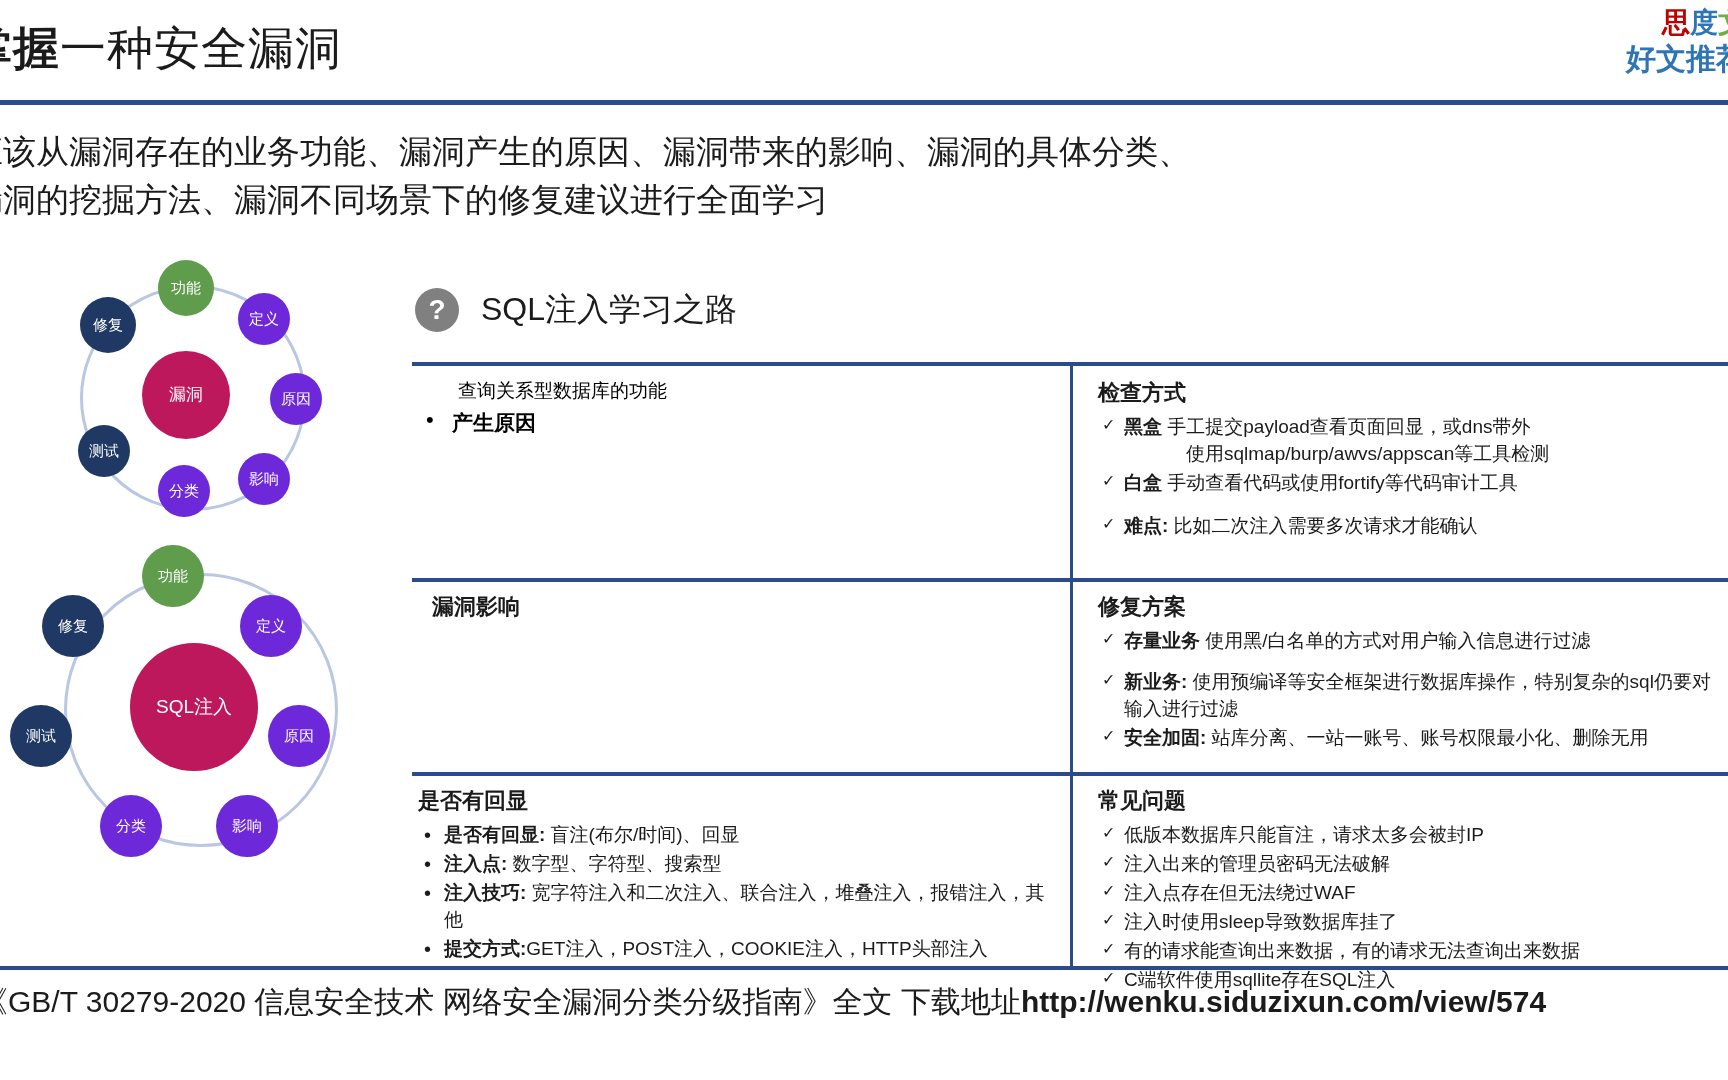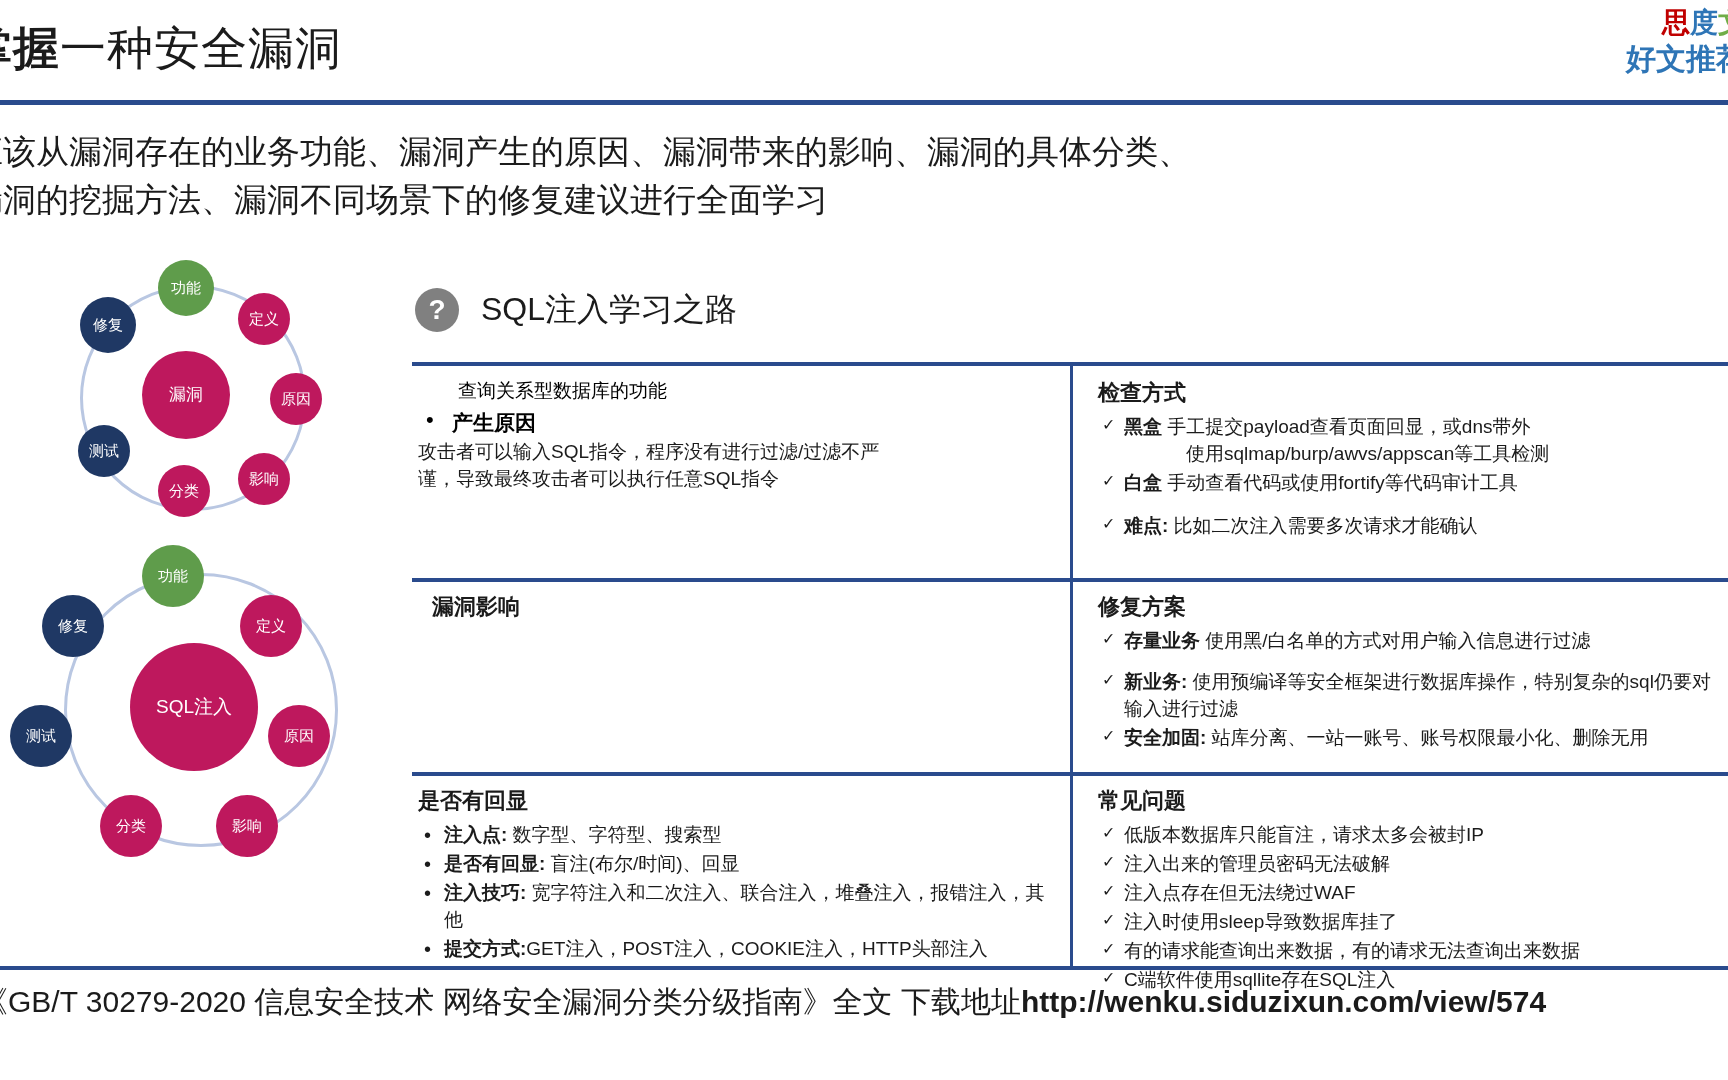--- a/index.html
+++ b/index.html
@@ -88,21 +88,21 @@
     text-align: center;
     color: #fff;
     font-size: 15px;
     line-height: 1.12;
   }
   .node.center {
     background: #be185d;
     font-size: 17px;
   }
   .node.green { background: #5f9c4b; }
-  .node.blue  { background: #be185d; }
+  .node.blue  { background: #6d28d9; }
   .node.dark  { background: #1f3864; }
 
   
   .panel-head {
     position: absolute;
     left: 415px;
     top: 288px;
     display: flex;
     align-items: center;
     gap: 22px;
@@ -262,21 +262,20 @@
 </div>
 
 <div class="hr" style="left:412px; top:362px; width:1316px;"></div>
 <div class="hr" style="left:412px; top:578px; width:1316px;"></div>
 <div class="hr" style="left:412px; top:772px; width:1316px;"></div>
 <div class="vr" style="left:1070px; top:362px; height:604px;"></div>
 
 <div class="col" style="left:418px; top:378px; width:640px;">
   <div class="sub-plain">查询关系型数据库的功能</div>
   <div class="bigbul">产生原因</div>
-  <div class="plain" style="width:470px; margin-top:2px;">攻击者可以输入SQL指令，程序没有进行过滤/过滤不严谨，导致最终攻击者可以执行任意SQL指令</div>
 </div>
 
 <div class="col" style="left:1098px; top:378px; width:620px;">
   <div class="h3">检查方式</div>
   <ul class="chk">
     <li style="white-space:pre-line; text-indent:0;"><span class="b">黑盒</span>  手工提交payload查看页面回显，或dns带外<br><span style="padding-left:62px; display:inline-block;">使用sqlmap/burp/awvs/appscan等工具检测</span></li>
     <li><span class="b">白盒</span>  手动查看代码或使用fortify等代码审计工具</li>
     <li style="margin-top:16px;"><span class="b">难点:</span> 比如二次注入需要多次请求才能确认</li>
   </ul>
 </div>
@@ -290,22 +289,22 @@
   <ul class="chk">
     <li><span class="b">存量业务</span>  使用黑/白名单的方式对用户输入信息进行过滤</li>
     <li style="margin-top:14px;"><span class="b">新业务:</span> 使用预编译等安全框架进行数据库操作，特别复杂的sql仍要对输入进行过滤</li>
     <li><span class="b">安全加固:</span> 站库分离、一站一账号、账号权限最小化、删除无用</li>
   </ul>
 </div>
 
 <div class="col" style="left:418px; top:786px; width:640px;">
   <div class="h3">是否有回显</div>
   <ul class="bul">
+    <li><span class="b">是否有回显:</span><span> 盲注(布尔/时间)、回显</span></li>
     <li><span class="b">注入点:</span><span> 数字型、字符型、搜索型</span></li>
-    <li><span class="b">是否有回显:</span><span> 盲注(布尔/时间)、回显</span></li>
     <li><span class="b">注入技巧:</span><span> 宽字符注入和二次注入、联合注入，堆叠注入，报错注入，其他</span></li>
     <li><span class="b">提交方式:</span><span>GET注入，POST注入，COOKIE注入，HTTP头部注入</span></li>
   </ul>
 </div>
 
 <div class="col" style="left:1098px; top:786px; width:630px;">
   <div class="h3">常见问题</div>
   <ul class="chk">
     <li>低版本数据库只能盲注，请求太多会被封IP</li>
     <li>注入出来的管理员密码无法破解</li>

